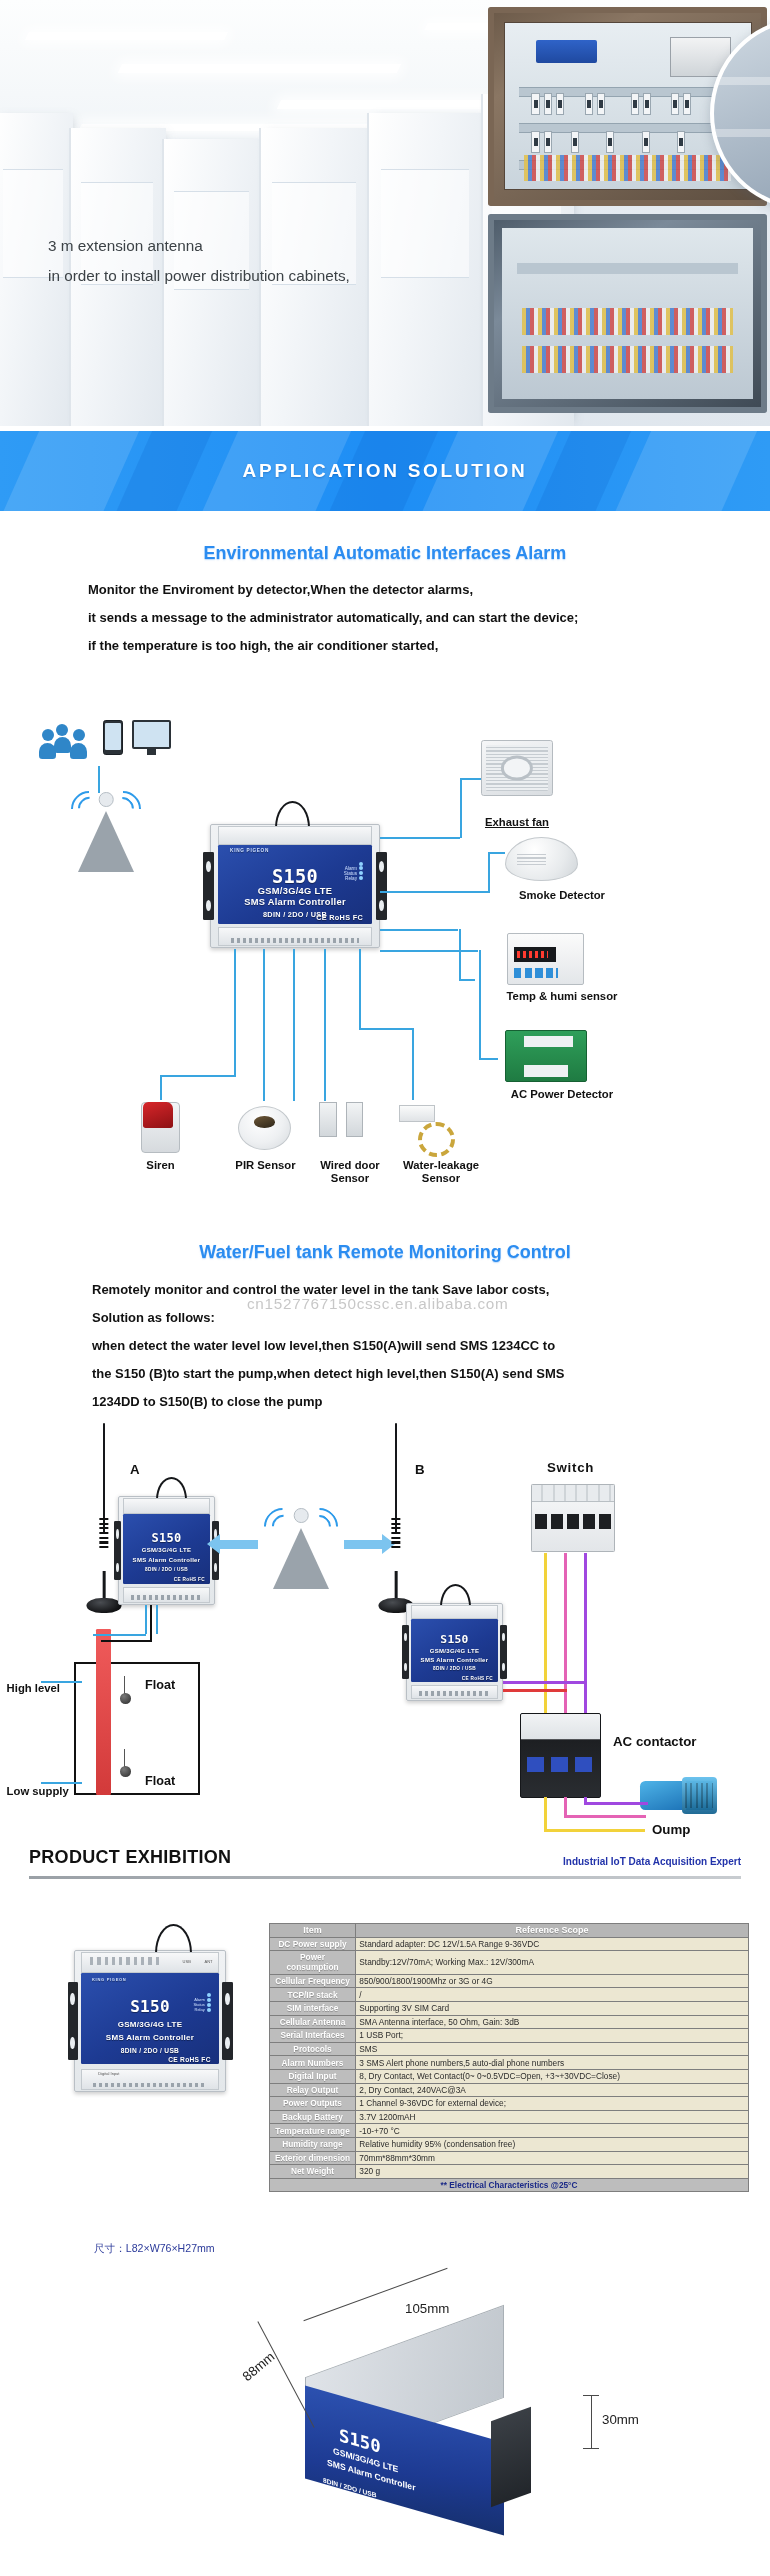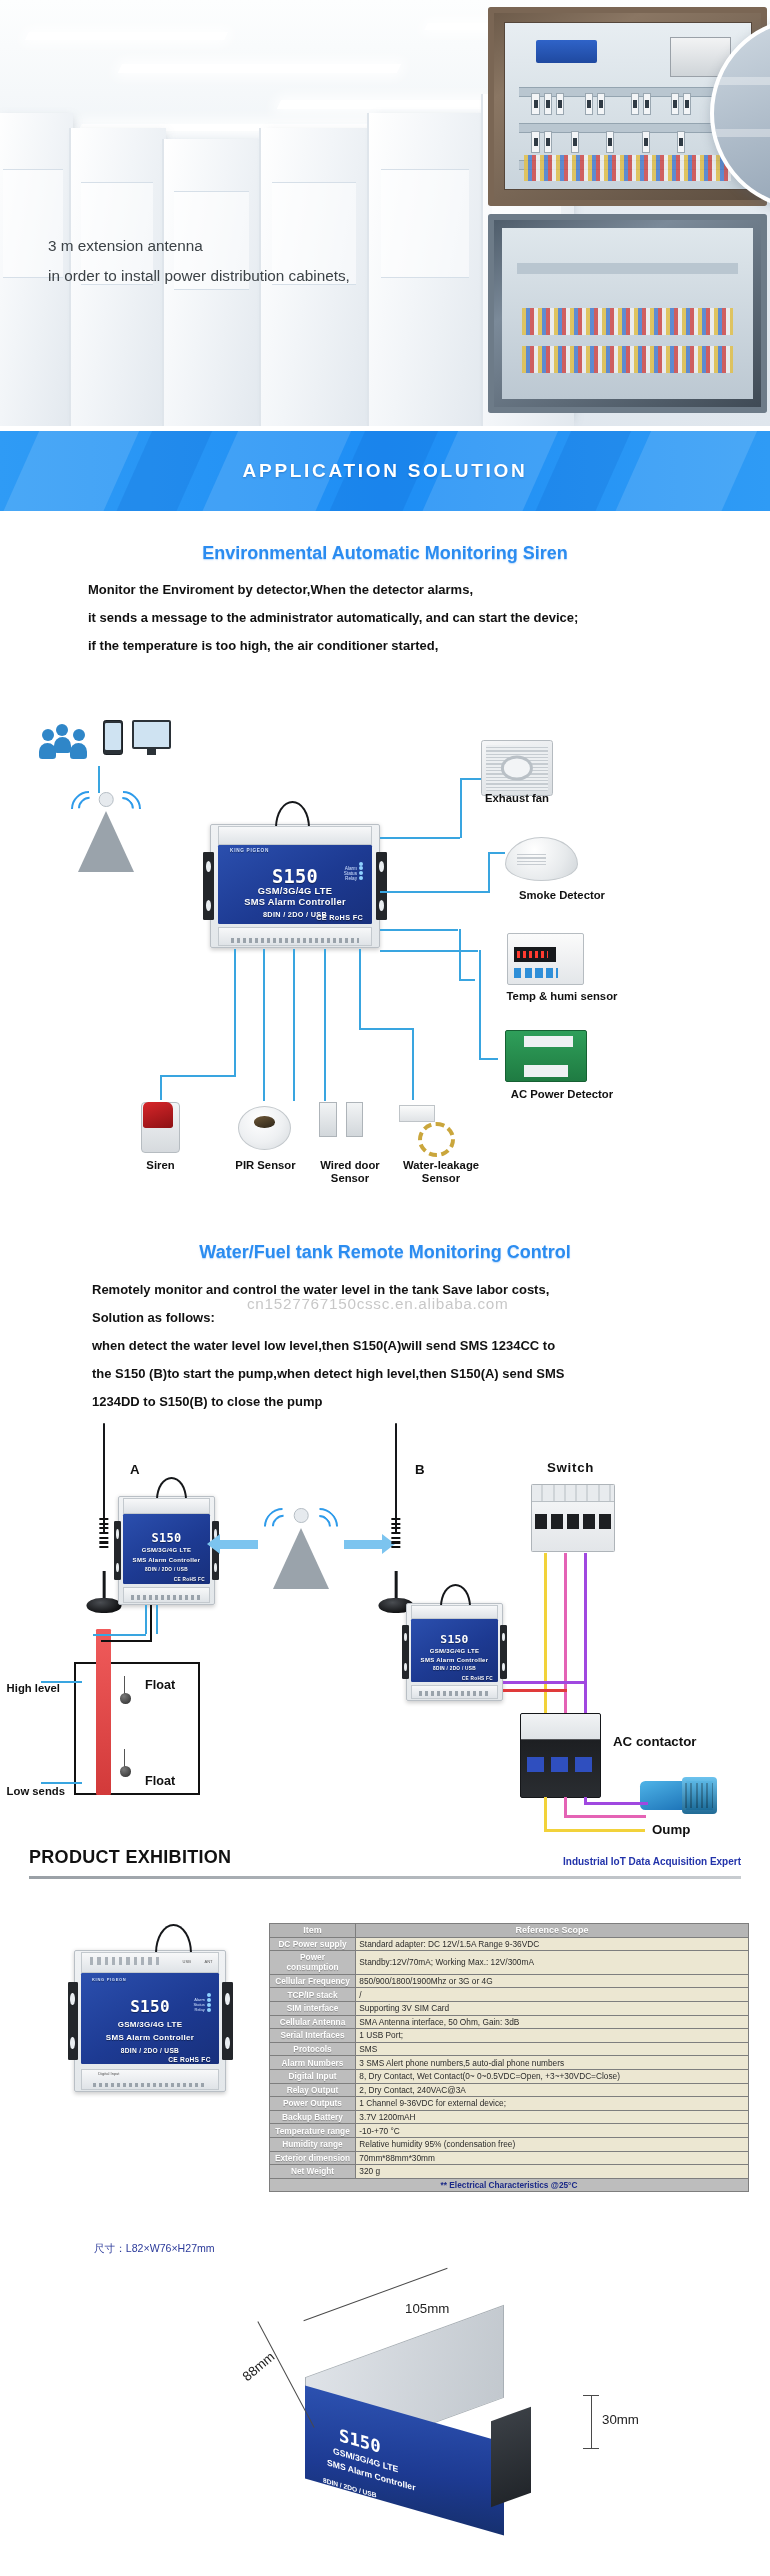--- a/index.html
+++ b/index.html
@@ -332,21 +332,21 @@
     <div class="stripe d" style="left:133px; width:60px;"></div>
     <div class="stripe" style="left:219px; width:113px;"></div>
     <div class="stripe d" style="left:346px; width:73px;"></div>
     <div class="stripe" style="left:439px; width:100px;"></div>
     <div class="stripe d" style="left:552px; width:60px;"></div>
     <div class="stripe" style="left:632px; width:106px;"></div>
     <h2>APPLICATION SOLUTION</h2>
   </div>
 
   <div style="position:absolute; left:0; top:543px; width:770px;">
-    <div class="sec-title">Environmental Automatic Monitoring Siren</div>
+    <div class="sec-title">Environmental Automatic Interfaces Alarm</div>
     <div class="sec-body" style="margin:12px 0 0 88px;">
       <div>Monitor the Enviroment by detector,When the detector alarms,</div>
       <div>it sends a message to the administrator automatically, and can start the device;</div>
       <div>if the temperature is too high, the air conditioner started,</div>
     </div>
   </div>
 
   <div style="position:absolute; left:0; top:692px; width:770px; height:505px;">
 
     <div class="people" style="left:39px; top:13.3px; width:126px; height:60px;">
@@ -445,21 +445,21 @@
     <div class="wire v" style="left:293px; top:257px; height:152px;"></div>
     <div class="wire v" style="left:324px; top:257px; height:152px;"></div>
     <div class="wire v" style="left:359px; top:257px; height:80px;"></div>
     <div class="wire h" style="left:359px; top:336px; width:53px;"></div>
     <div class="wire v" style="left:412px; top:336px; height:72px;"></div>
 
     <div class="dev fan" style="left:481px; top:48px; width:72px; height:56px;">
       <div class="grill"></div>
         <div class="hub"></div>
     </div>
-    <div class="lbl c" style="left:464px; top:100px; width:106px;">Exhaust fan</div>
+    <div class="lbl c" style="left:464px; top:124px; width:106px;text-decoration:underline;">Exhaust fan</div>
 
     <div class="dev smoke" style="left:505px; top:145px; width:73px; height:44px;">
       <div class="vent"></div>
     </div>
     <div class="lbl c" style="left:499px; top:197px; width:126px;">Smoke Detector</div>
 
     <div class="dev th" style="left:507px; top:241px; width:77px; height:52px;">
       <div class="screen">
           <i></i>
         </div>
@@ -578,21 +578,21 @@
     <div class="tank" style="left:74px; top:239px; width:126px; height:133px;">
       <div class="probe" style="left:20px; top:-35px; width:14.6px; height:166px;"></div>
       <div class="float-s" style="left:48px; top:12px; height:18.6px;"></div>
       <div class="float-b" style="left:44px; top:29px;"></div>
       <div class="float-s" style="left:48px; top:85px; height:18.6px;"></div>
       <div class="float-b" style="left:44px; top:102px;"></div>
       <div class="wire h" style="left:-35px; top:17.3px; width:41px;"></div>
       <div class="wire h" style="left:-35px; top:118px; width:41px;"></div>
     </div>
     <div class="lbl" style="left:6.6px; top:259px;">High level</div>
-    <div class="lbl" style="left:6.6px; top:362px;">Low sends</div>
+    <div class="lbl" style="left:6.6px; top:362px;">Low supply</div>
     <div class="lbl" style="left:145px; top:255px; font-size:12.6px;">Float</div>
     <div class="lbl" style="left:145px; top:351px; font-size:12.6px;">Float</div>
 
     <div class="wire v" style="left:145px; top:182px; height:29px;"></div>
     <div class="wire v" style="left:150px; top:182px; height:35px; background:#111;"></div>
     <div class="wire v" style="left:156px; top:182px; height:29px;"></div>
     <div class="wire h" style="left:93px; top:211px; width:53px;"></div>
     <div class="wire h" style="left:101px; top:217px; width:51px; background:#111;"></div>
 
     <div class="lbl" style="left:547px; top:37px; font-size:13.3px; letter-spacing:0.7px;">Switch</div>

